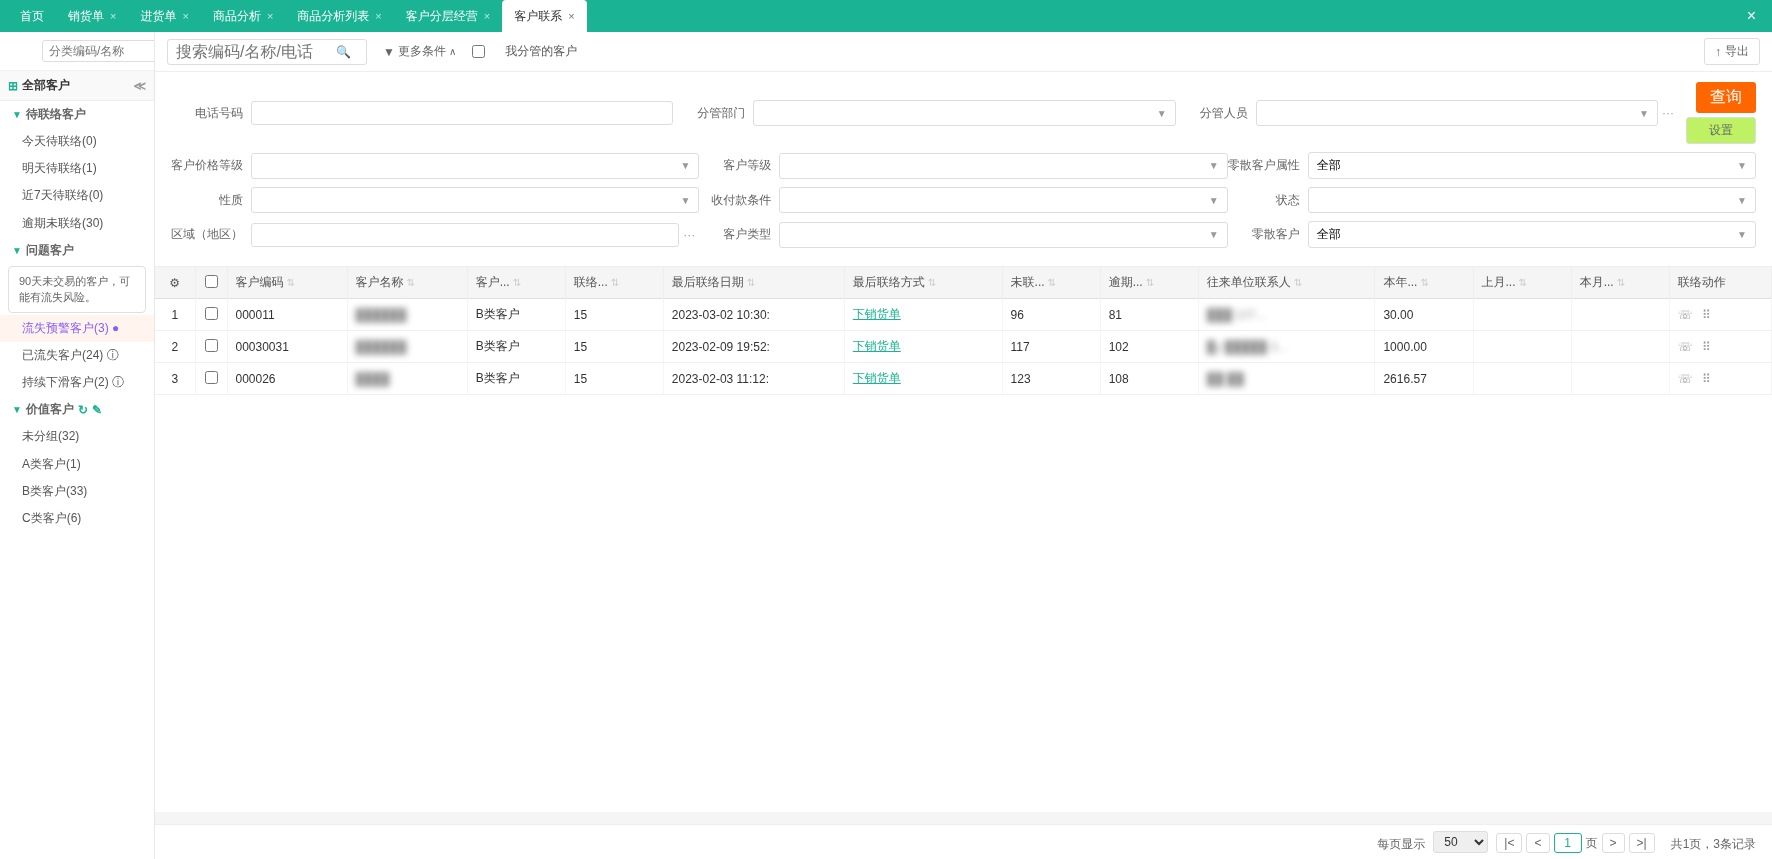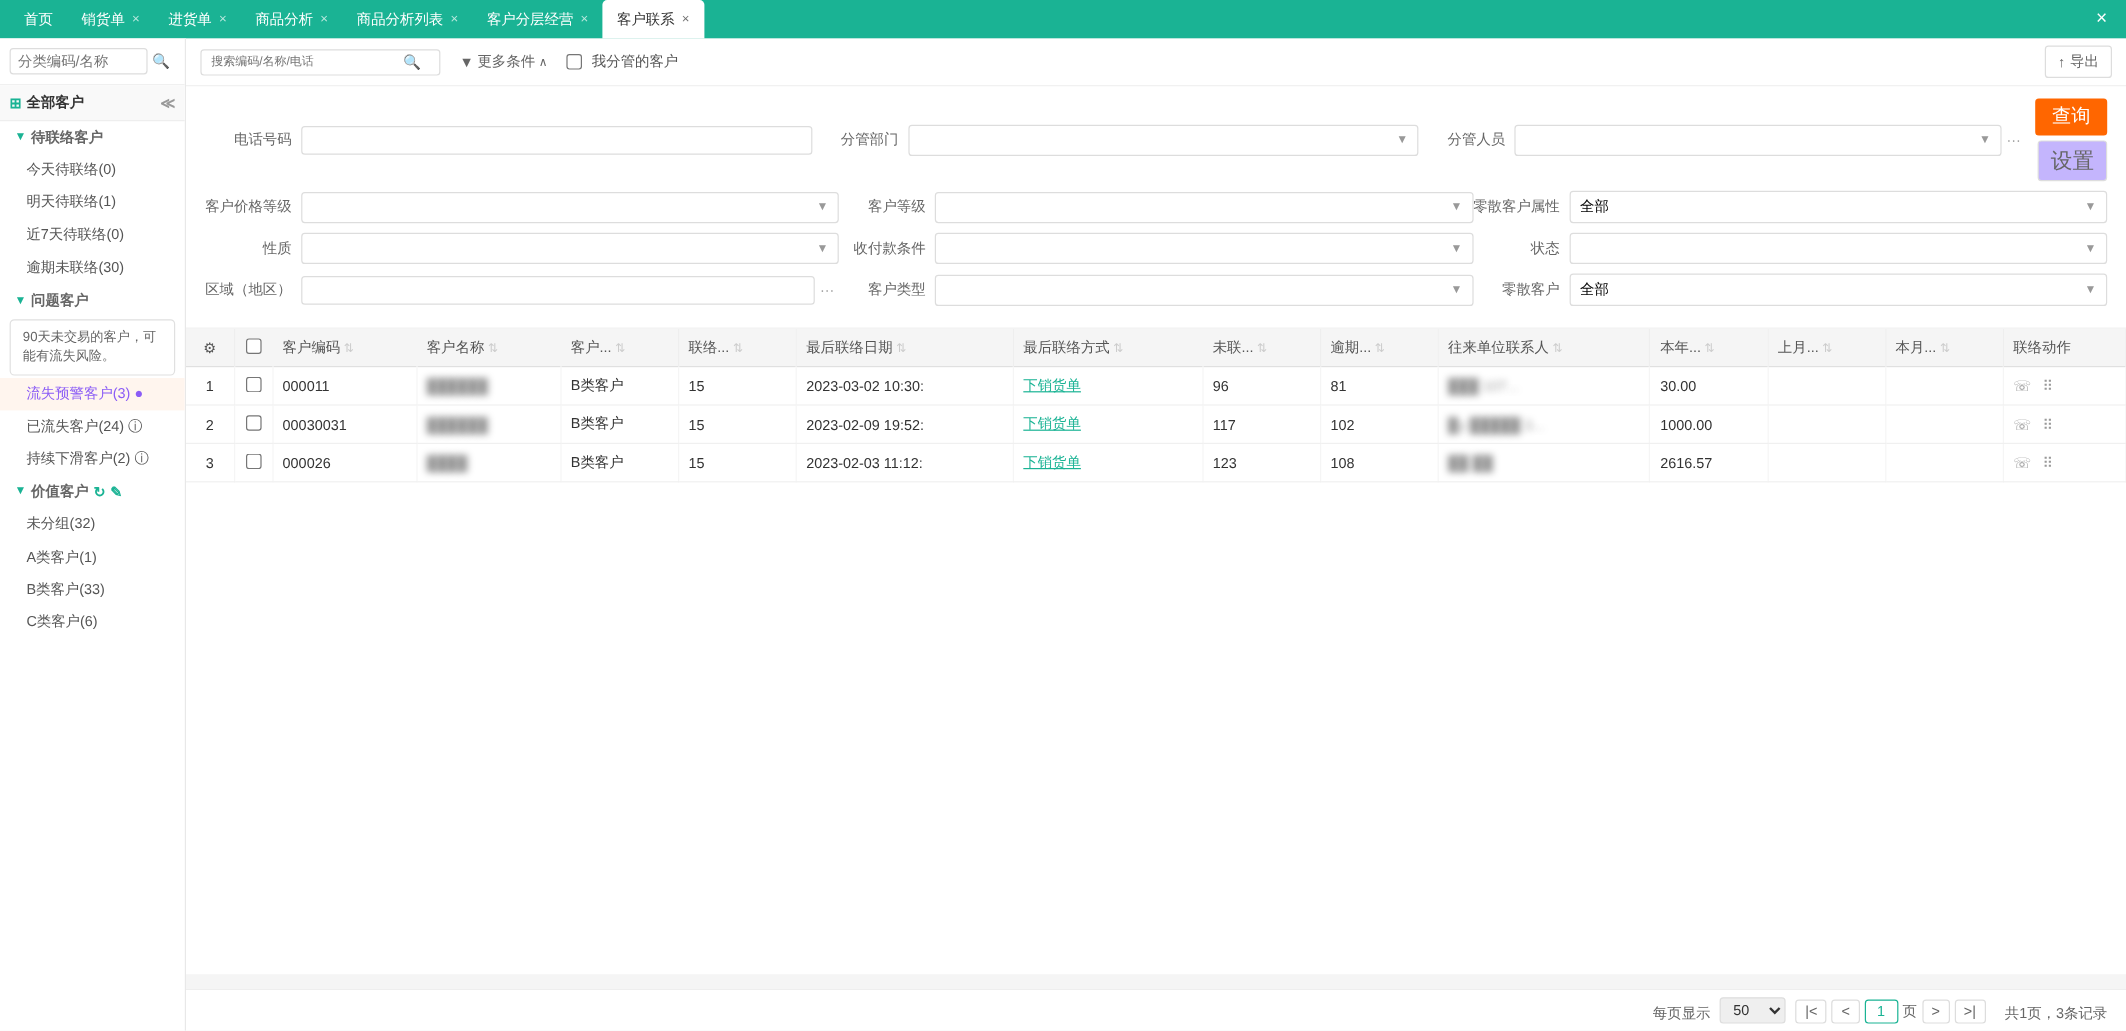--- a/index.html
+++ b/index.html
@@ -60,20 +60,21 @@
       align-items: center;
       padding: 8px 8px;
       border-bottom: 1px solid #f0f0f0;
     }
     .sidebar-search input {
       border: 1px solid #ddd;
       border-radius: 3px;
       padding: 3px 6px;
       width: 110px;
       outline: none;
+      margin-left: 34px;
     }
     .sidebar-search .search-icon {
       margin-left: 4px;
       color: #999;
       cursor: pointer;
     }
     .sidebar-section-header {
       display: flex;
       align-items: center;
       padding: 6px 8px;
@@ -147,35 +148,35 @@
       align-items: center;
       border: 1px solid #ddd;
       border-radius: 3px;
       padding: 3px 8px;
       width: 200px;
     }
     .toolbar-search input {
       border: none;
       outline: none;
       width: 160px;
-      font-size: 10px;
+      font-size: 16px;
     }
     .filter-btn {
       display: flex;
       align-items: center;
       gap: 3px;
       color: #666;
       cursor: pointer;
       padding: 4px 8px;
       border-radius: 3px;
     }
     .checkbox-label {
       display: flex;
       align-items: center;
-      gap: 8px;
+      gap: 20px;
       color: #555;
       cursor: pointer;
     }
     .toolbar-spacer { flex: 1; }
     .export-btn {
       display: flex;
       align-items: center;
       gap: 4px;
       padding: 4px 10px;
       color: #666;
@@ -239,25 +240,25 @@
       border: none;
       padding: 5px 14px;
       border-radius: 3px;
       cursor: pointer;
       font-size: 16px;
       white-space: nowrap;
     }
     .settings-btn {
       color: #666;
       border: 1px solid #ddd;
-      padding: 4px 10px;
-      border-radius: 3px;
-      cursor: pointer;
-      background: #c4b5fd;
-      font-size: 18px;
+      padding: 4px 22px;
+      border-radius: 3px;
+      cursor: pointer;
+      background: #bef264;
+      font-size: 12px;
       white-space: nowrap;
       margin-top: 4px;
     }
     .action-btns {
       display: flex;
       flex-direction: column;
       align-items: flex-end;
       justify-content: flex-start;
       padding-left: 8px;
     }

